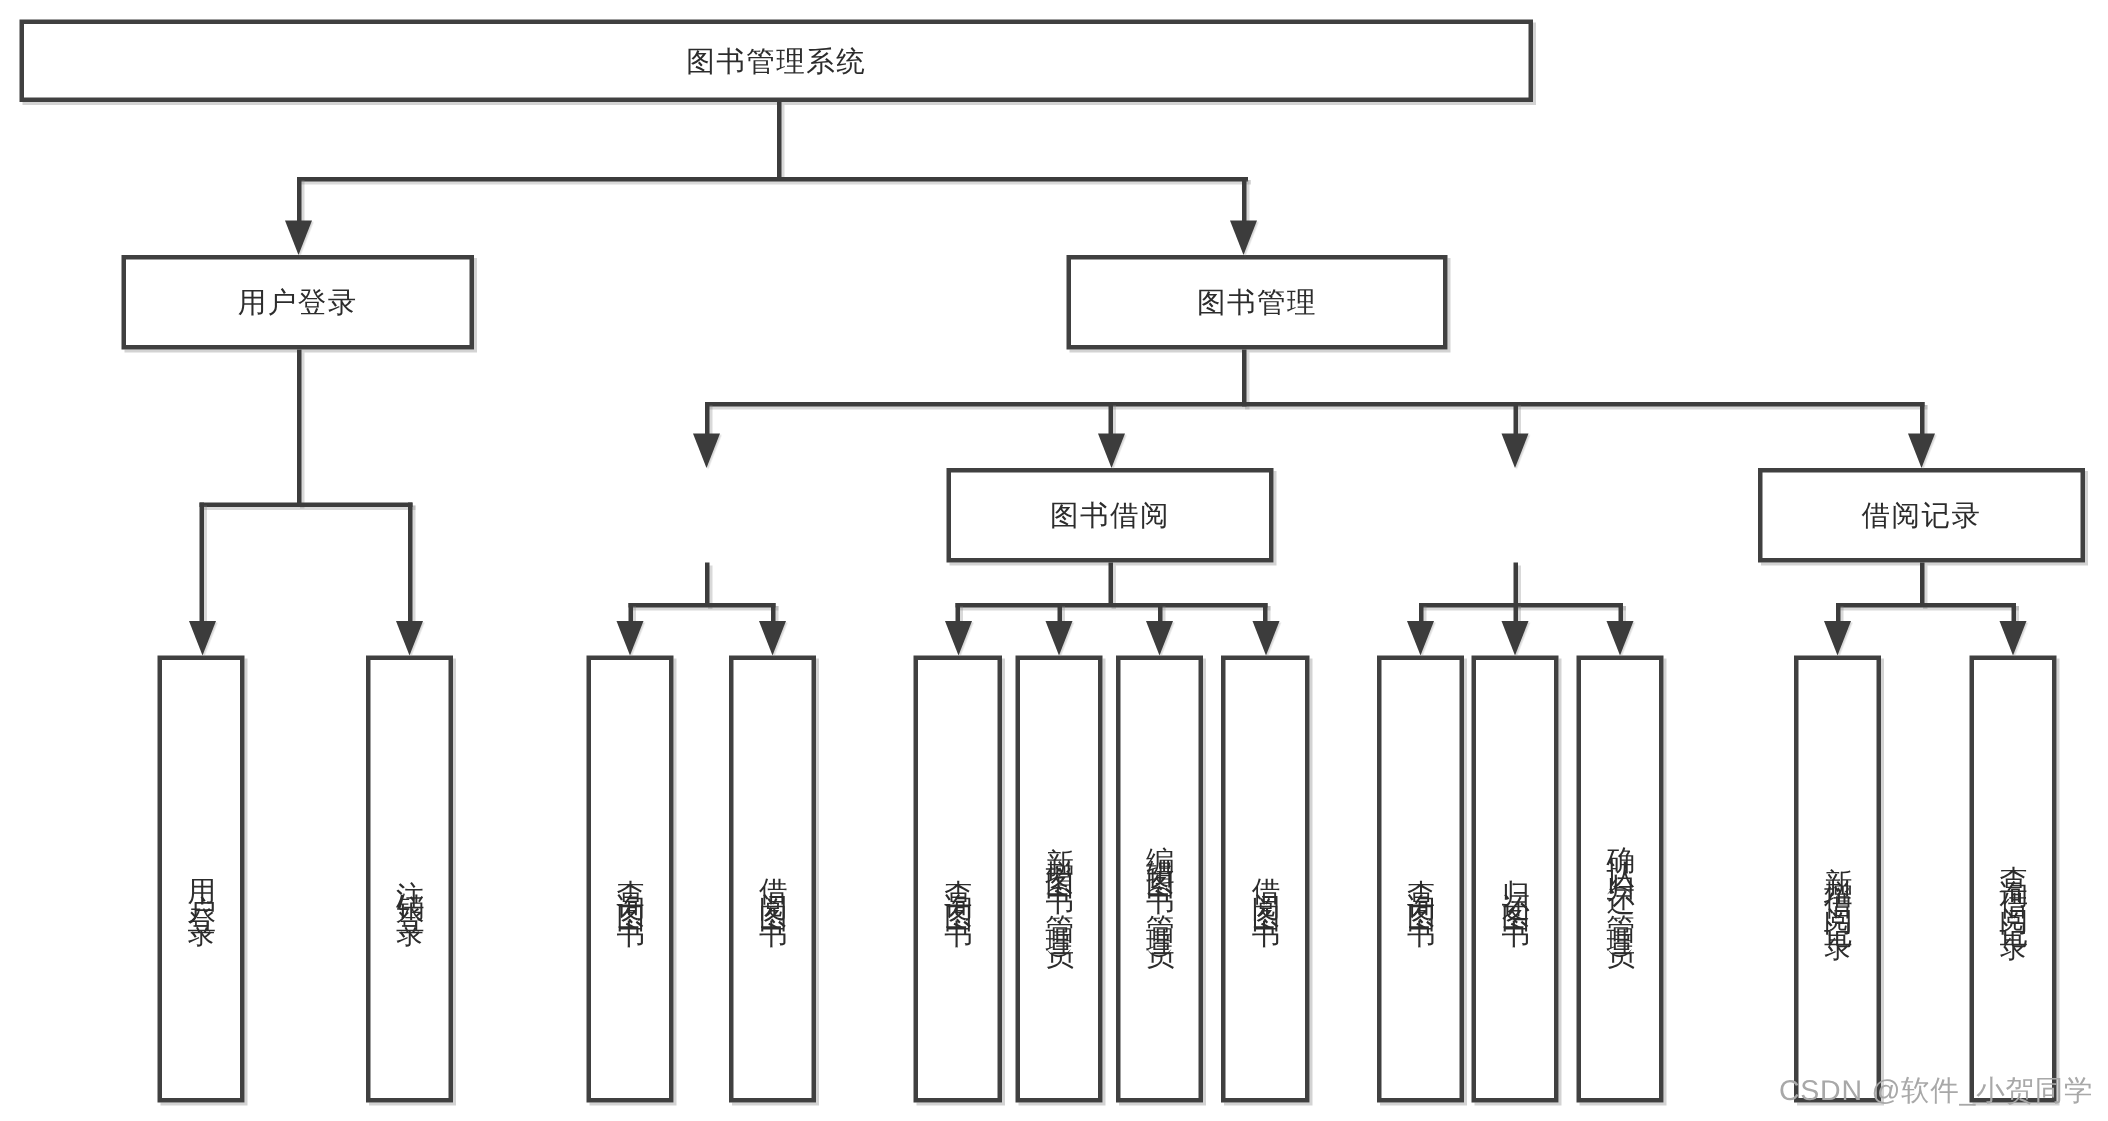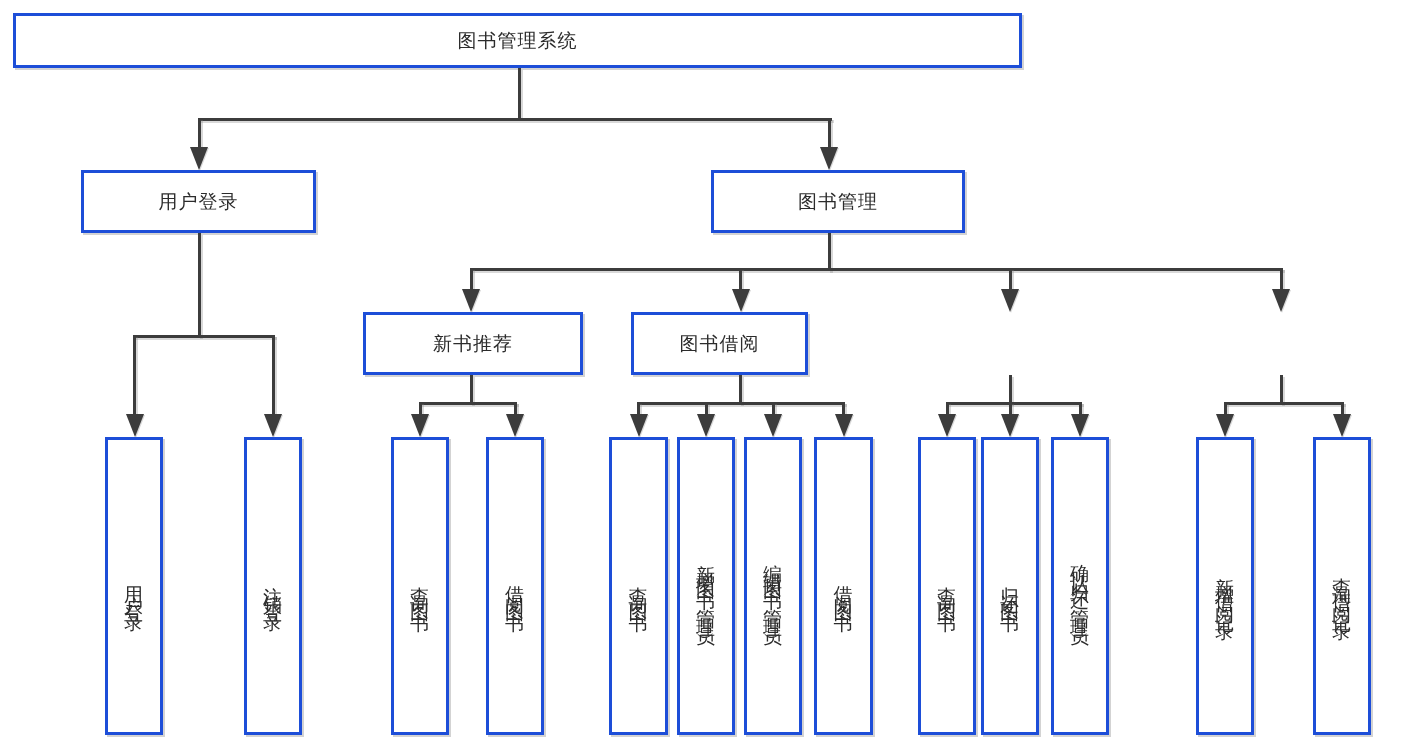--- a/index.html
+++ b/index.html
@@ -7,21 +7,21 @@
   #canvas {
     position: relative;
     width: 1405px;
     height: 747px;
     background: #ffffff;
     font-family: "Liberation Sans", sans-serif;
     overflow: hidden;
   }
   .hbox, .vbox {
     position: absolute;
-    border: 3px solid #1d4ed8;
+    border: 3px solid #404040;
     background: #ffffff;
     color: #2c2c2c;
     display: flex;
     align-items: center;
     justify-content: center;
     box-shadow: 2px 2px 0 rgba(130,130,130,0.35);
   }
   .hbox { font-size: 19px; letter-spacing: 1px; }
   .vbox {
     writing-mode: vertical-rl;
@@ -60,22 +60,22 @@
 </head>
 <body>
 
 <div id="canvas">
 
   <div class="hbox" style="left:13px;top:13px;width:1009px;height:55px">图书管理系统</div>
 
   <div class="hbox" style="left:81px;top:170px;width:235px;height:63px">用户登录</div>
   <div class="hbox" style="left:711px;top:170px;width:254px;height:63px">图书管理</div>
 
-  <div class="hbox" style="left:363px;top:312px;width:220px;height:63px">新书推荐</div>
-  <div class="hbox" style="left:631px;top:312px;width:177px;height:63px">图书借阅</div>
+  <div class="hbox" style="left:631px;top:312px;width:218px;height:63px">图书借阅</div>
+  <div class="hbox" style="left:1172px;top:312px;width:218px;height:63px">借阅记录</div>
 
   <div class="vbox" style="left:105px;top:437px;width:58px;height:298px">用户登录</div>
   <div class="vbox" style="left:244px;top:437px;width:58px;height:298px">注销登录</div>
 
   <div class="vbox" style="left:391px;top:437px;width:58px;height:298px">查询图书</div>
   <div class="vbox" style="left:486px;top:437px;width:58px;height:298px">借阅图书</div>
 
   <div class="vbox" style="left:609px;top:437px;width:59px;height:298px">查询图书</div>
   <div class="vbox" style="left:677px;top:437px;width:58px;height:298px">新增图书（管理员）</div>
   <div class="vbox" style="left:744px;top:437px;width:58px;height:298px">编辑图书（管理员）</div>
@@ -140,14 +140,15 @@
   <div class="vline" style="left:1079px;top:402px;height:14px"></div>
   <div class="arrow" style="left:1071px;top:414px"></div>
 
   <div class="vline" style="left:1280px;top:375px;height:29px"></div>
   <div class="hline" style="left:1224px;top:402px;width:120px"></div>
   <div class="vline" style="left:1224px;top:402px;height:14px"></div>
   <div class="arrow" style="left:1216px;top:414px"></div>
   <div class="vline" style="left:1341px;top:402px;height:14px"></div>
   <div class="arrow" style="left:1333px;top:414px"></div>
 
+  <div class="watermark">CSDN @软件_小贺同学</div>
 
 </div>
 
 </body></html>

